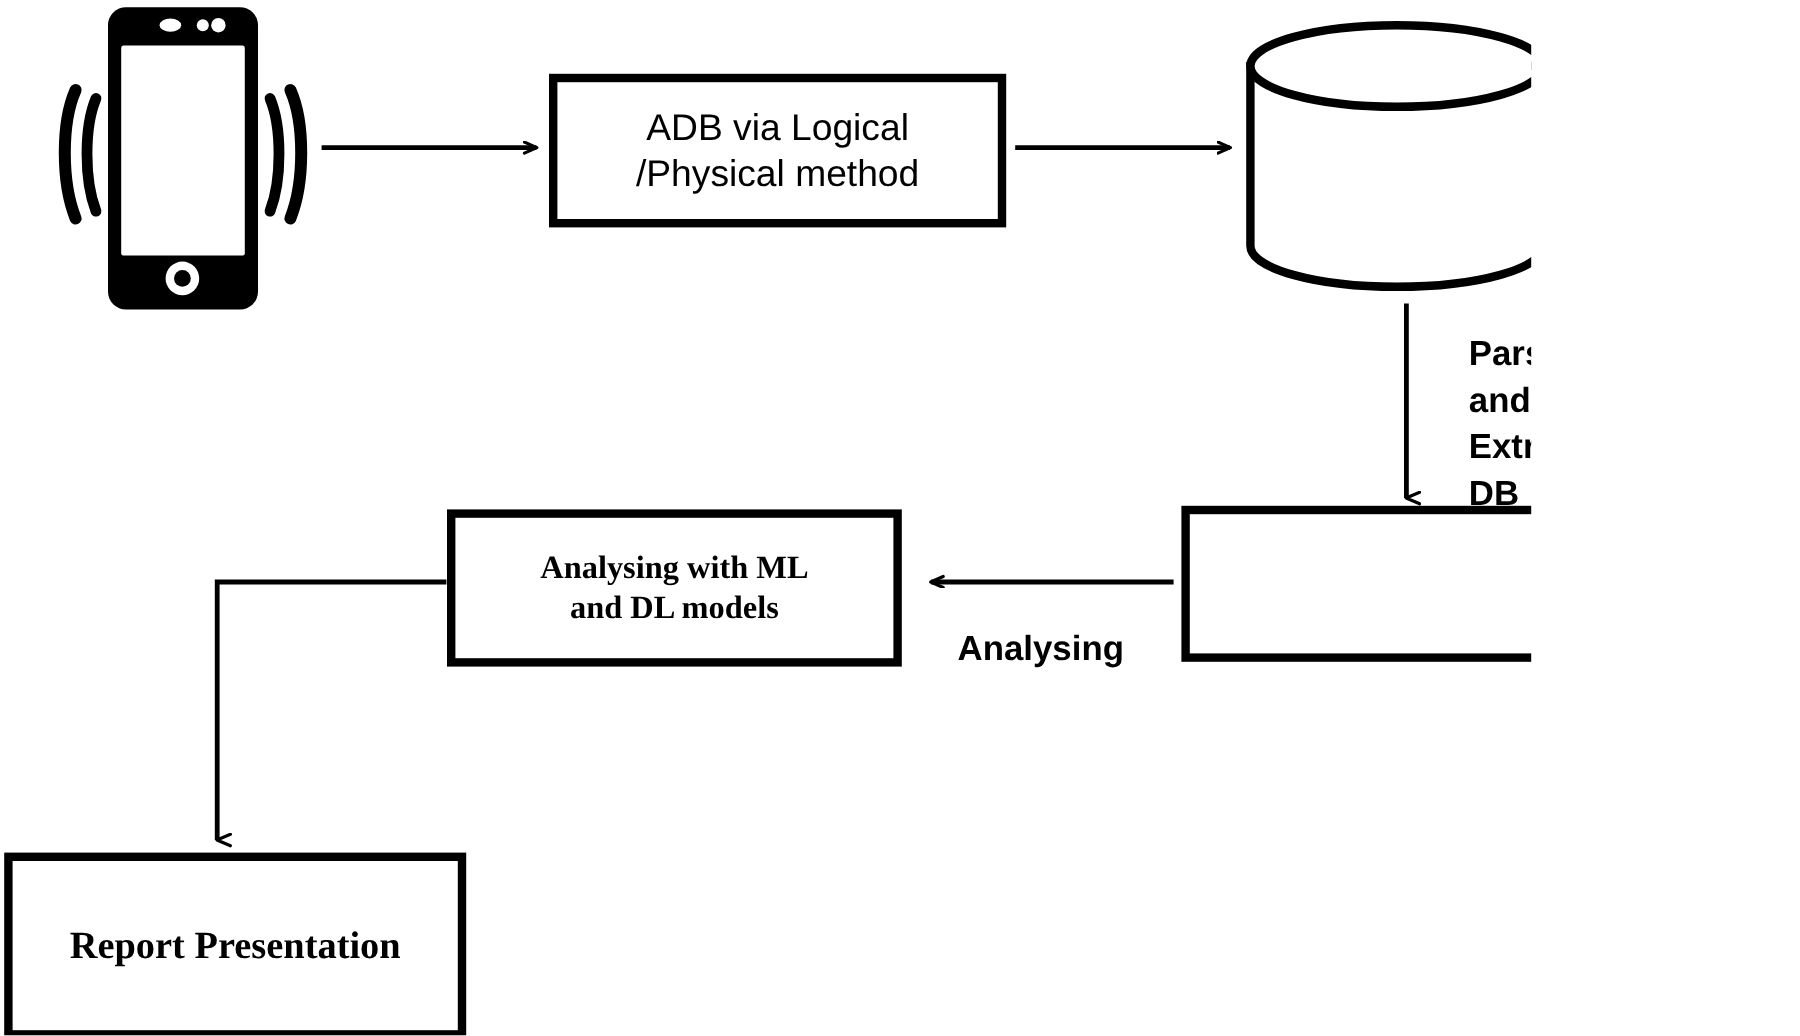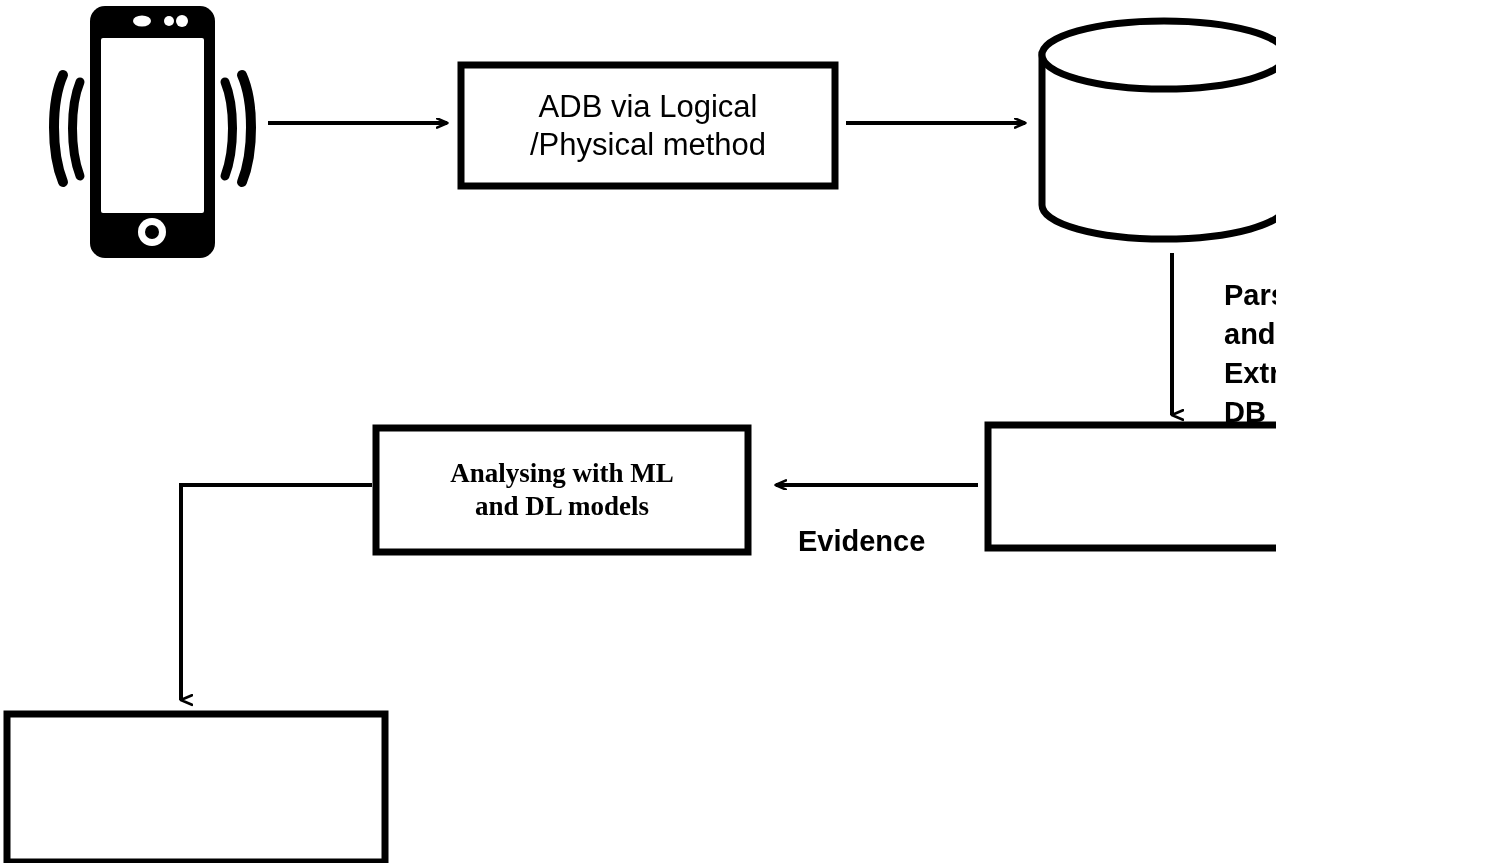--- a/index.html
+++ b/index.html
@@ -170,19 +170,20 @@
   </svg>
 
   <div class="node-label sans-label" id="label-adb" style="white-space: pre-line;">ADB via Logical
 /Physical method</div>
 
 
 
   <div class="node-label serif-label" id="label-analysing" style="white-space: pre-line;">Analysing with ML
 and DL models</div>
 
+  <div class="node-label serif-label" id="label-report">Report Presentation</div>
 
   <div class="edge-label" id="label-parse-extract">Parse and Extract
 DB</div>
 
-  <div class="edge-label" id="label-exporting">Evidence</div>
+  <div class="edge-label" id="label-exporting">Analysing</div>
 
 </div>
 
 </body></html>

